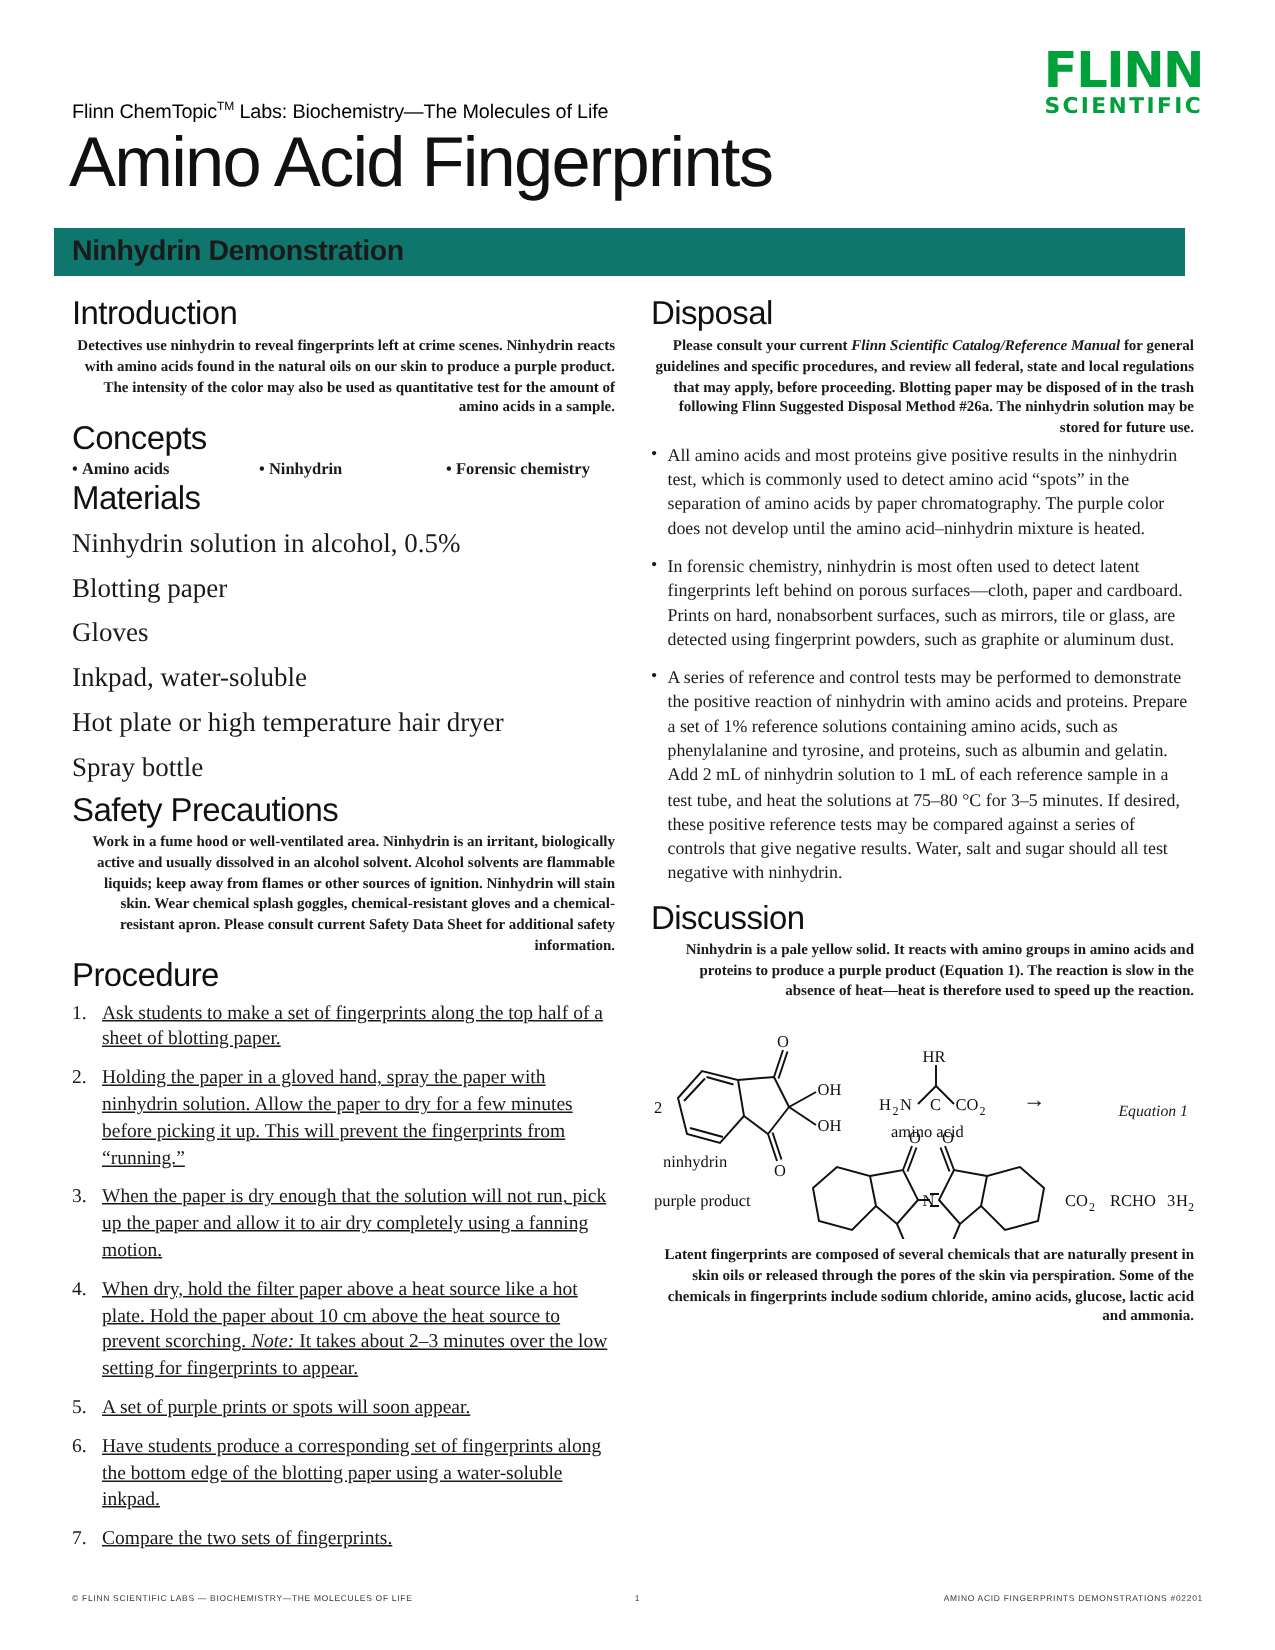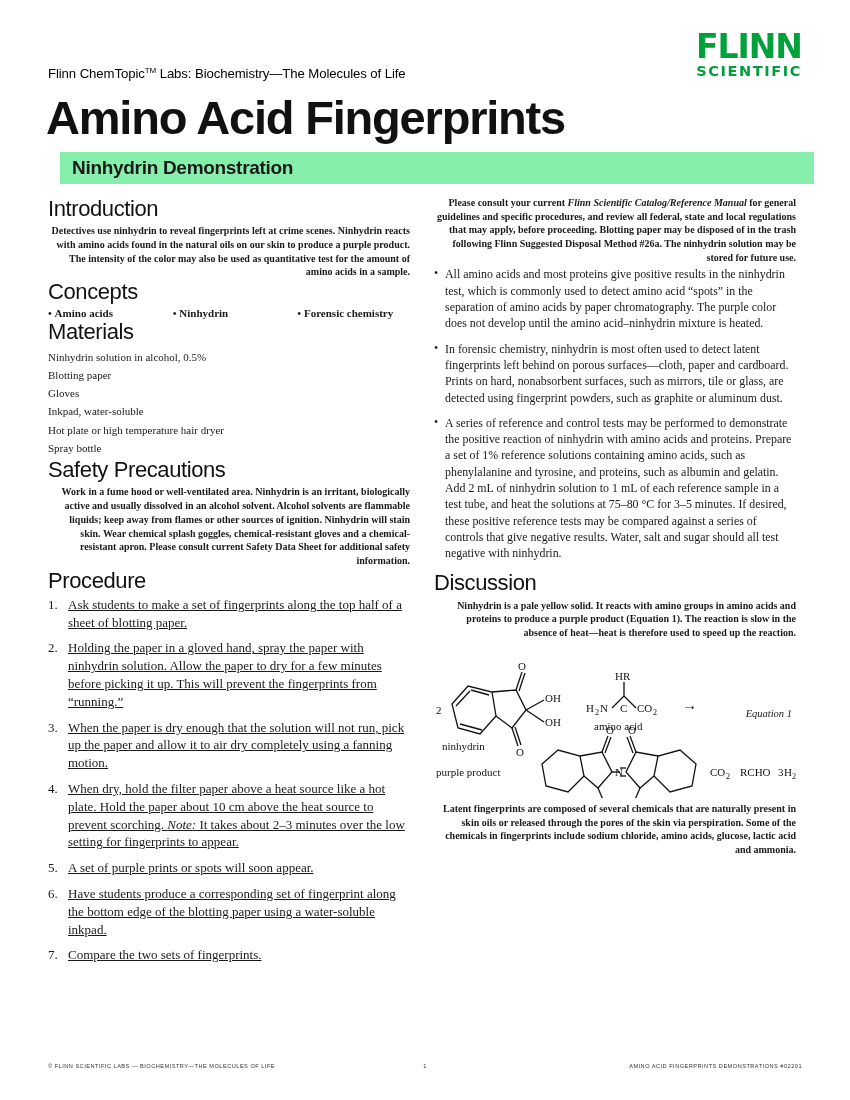--- a/index.html
+++ b/index.html
@@ -27,26 +27,26 @@
   }
   .kicker{
     position:absolute;left:48px;top:66px;
     font-family:"Liberation Sans",sans-serif;
     font-size:13.2px;color:#000000;letter-spacing:-0.1px;
   }
   .kicker sup{font-size:8px;vertical-align:super;}
   .doctitle{
     position:absolute;left:46px;top:84px;
     font-family:"Liberation Sans",sans-serif;
-    font-size:47px;font-weight:700;color:#111;
-    letter-spacing:-1.2px;line-height:1;margin-top:10px;
+    font-size:47px;font-weight:400;color:#111;
+    letter-spacing:-1.2px;line-height:1;
   }
   .banner{
-    position:absolute;left:60px;top:152px;width:754px;height:32px;
-    background:#86efac;
+    position:absolute;left:36px;top:152px;width:754px;height:32px;
+    background:#0f766e;
   }
   .banner span{
     position:absolute;left:12px;top:5px;
     font-family:"Liberation Sans",sans-serif;
     font-weight:bold;font-size:19px;color:#1a1a1a;
     letter-spacing:-0.3px;
   }
 
   
   .col{position:absolute;top:196px;width:362px;}
@@ -56,21 +56,21 @@
   h2.sec{
     font-family:"Liberation Sans",sans-serif;
     font-weight:400;font-size:22px;color:#111;
     margin:0 0 3px 0;letter-spacing:-0.4px;line-height:1.15;
   }
   .sec-gap{margin-top:16px;}
   p.body{
     margin:0 0 0 0;font-size:10px;line-height:1.37;
     text-align:right;color:#1a1a1a;font-weight:bold;
   }
-  .mat-line{font-size:11px;line-height:1.66;font-family:Liberation Serif, serif;}
+  .mat-line{font-size:18px;line-height:1.66;font-family:Liberation Serif, serif;}
   .concepts{display:flex;gap:12px;font-size:11px;margin-top:2px;font-weight:bold;}
   .concepts div{width:33.33%;}
   .bul:before{content:"\2022\00a0";}
 
   ol.proc{margin:2px 0 0 0;padding:0;list-style:none;counter-reset:p;}
   ol.proc li{
     counter-increment:p;position:relative;
     padding-left:20px;font-size:13px;line-height:1.37;
     margin-bottom:8px;
     text-decoration:underline;
@@ -148,27 +148,28 @@
     <h2 class="sec sec-gap">Safety Precautions</h2>
     <p class="body">Work in a fume hood or well-ventilated area. Ninhydrin is an irritant, biologically active and usually dissolved in an alcohol solvent. Alcohol solvents are flammable liquids; keep away from flames or other sources of ignition. Ninhydrin will stain skin. Wear chemical splash goggles, chemical-resistant gloves and a chemical-resistant apron. Please consult current Safety Data Sheet for additional safety information.</p>
 
     <h2 class="sec sec-gap">Procedure</h2>
     <ol class="proc">
       <li>Ask students to make a set of fingerprints along the top half of a sheet of blotting paper.</li>
       <li>Holding the paper in a gloved hand, spray the paper with ninhydrin solution. Allow the paper to dry for a few minutes before picking it up. This will prevent the fingerprints from “running.”</li>
       <li>When the paper is dry enough that the solution will not run, pick up the paper and allow it to air dry completely using a fanning motion.</li>
       <li><span>When dry, hold the filter paper above a heat source like a hot plate. Hold the paper about 10 cm above the heat source to prevent scorching. <i>Note:</i> It takes about 2–3 minutes over the low setting for fingerprints to appear.</span></li>
       <li>A set of purple prints or spots will soon appear.</li>
-      <li>Have students produce a corresponding set of fingerprint along the bottom edge of the blotting paper using a water-soluble inkpad.</li>
+      <li>Have students produce a corresponding set of fingerprints along the bottom edge of the blotting paper using a water-soluble inkpad.</li>
       <li>Compare the two sets of fingerprints.</li>
     </ol>
   </div>
 
   <div class="col col-right">
 
+    <h2 class="sec">Disposal</h2>
     <p class="body"><span>Please consult your current </span><i>Flinn Scientific Catalog/Reference Manual</i><span> for general guidelines and specific procedures, and review all federal, state and local regulations that may apply, before proceeding. Blotting paper may be disposed of in the trash following Flinn Suggested Disposal Method #26a. The ninhydrin solution may be stored for future use.</span></p>
 
     <ul class="tips">
       <li>All amino acids and most proteins give positive results in the ninhydrin test, which is commonly used to detect amino acid “spots” in the separation of amino acids by paper chromatography. The purple color does not develop until the amino acid–ninhydrin mixture is heated.</li>
       <li>In forensic chemistry, ninhydrin is most often used to detect latent fingerprints left behind on porous surfaces—cloth, paper and cardboard. Prints on hard, nonabsorbent surfaces, such as mirrors, tile or glass, are detected using fingerprint powders, such as graphite or aluminum dust.</li>
       <li>A series of reference and control tests may be performed to demonstrate the positive reaction of ninhydrin with amino acids and proteins. Prepare a set of 1% reference solutions containing amino acids, such as phenylalanine and tyrosine, and proteins, such as albumin and gelatin. Add 2 mL of ninhydrin solution to 1 mL of each reference sample in a test tube, and heat the solutions at 75–80 °C for 3–5 minutes. If desired, these positive reference tests may be compared against a series of controls that give negative results. Water, salt and sugar should all test negative with ninhydrin.</li>
     </ul>
 
     <h2 class="sec" style="margin-top:0;">Discussion</h2>
     <p class="body">Ninhydrin is a pale yellow solid. It reacts with amino groups in amino acids and proteins to produce a purple product (Equation 1). The reaction is slow in the absence of heat—heat is therefore used to speed up the reaction.</p>

